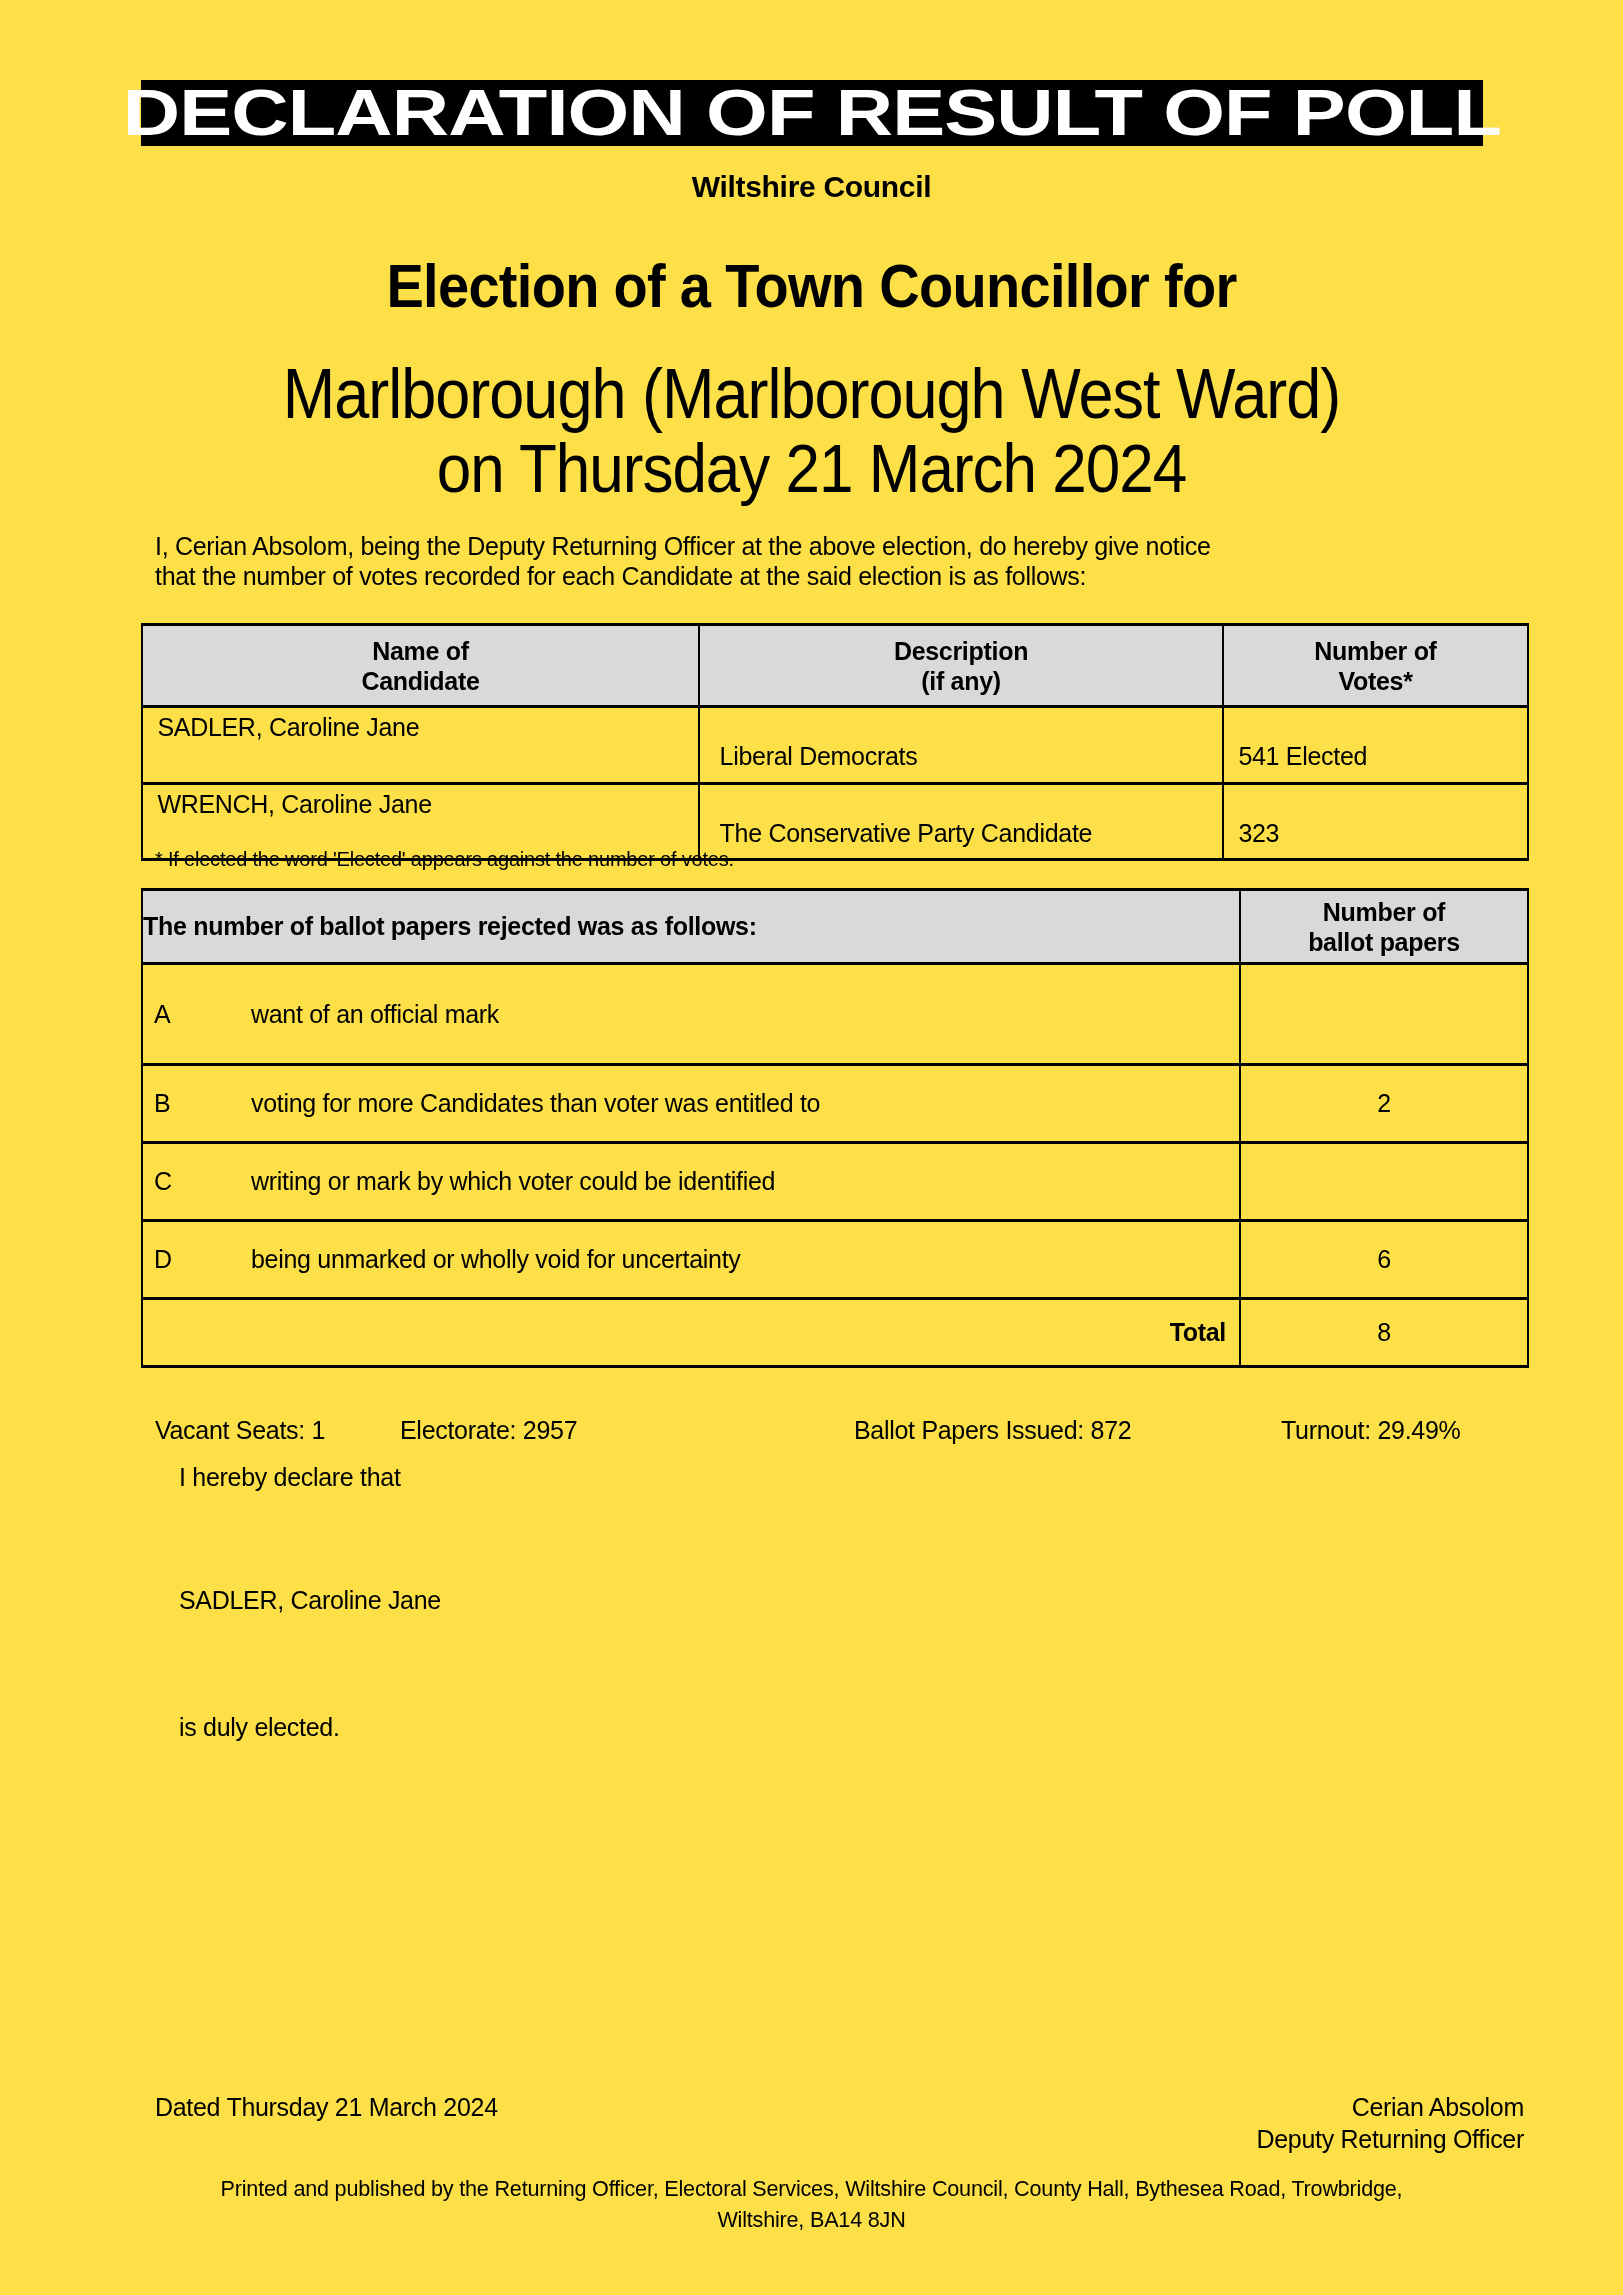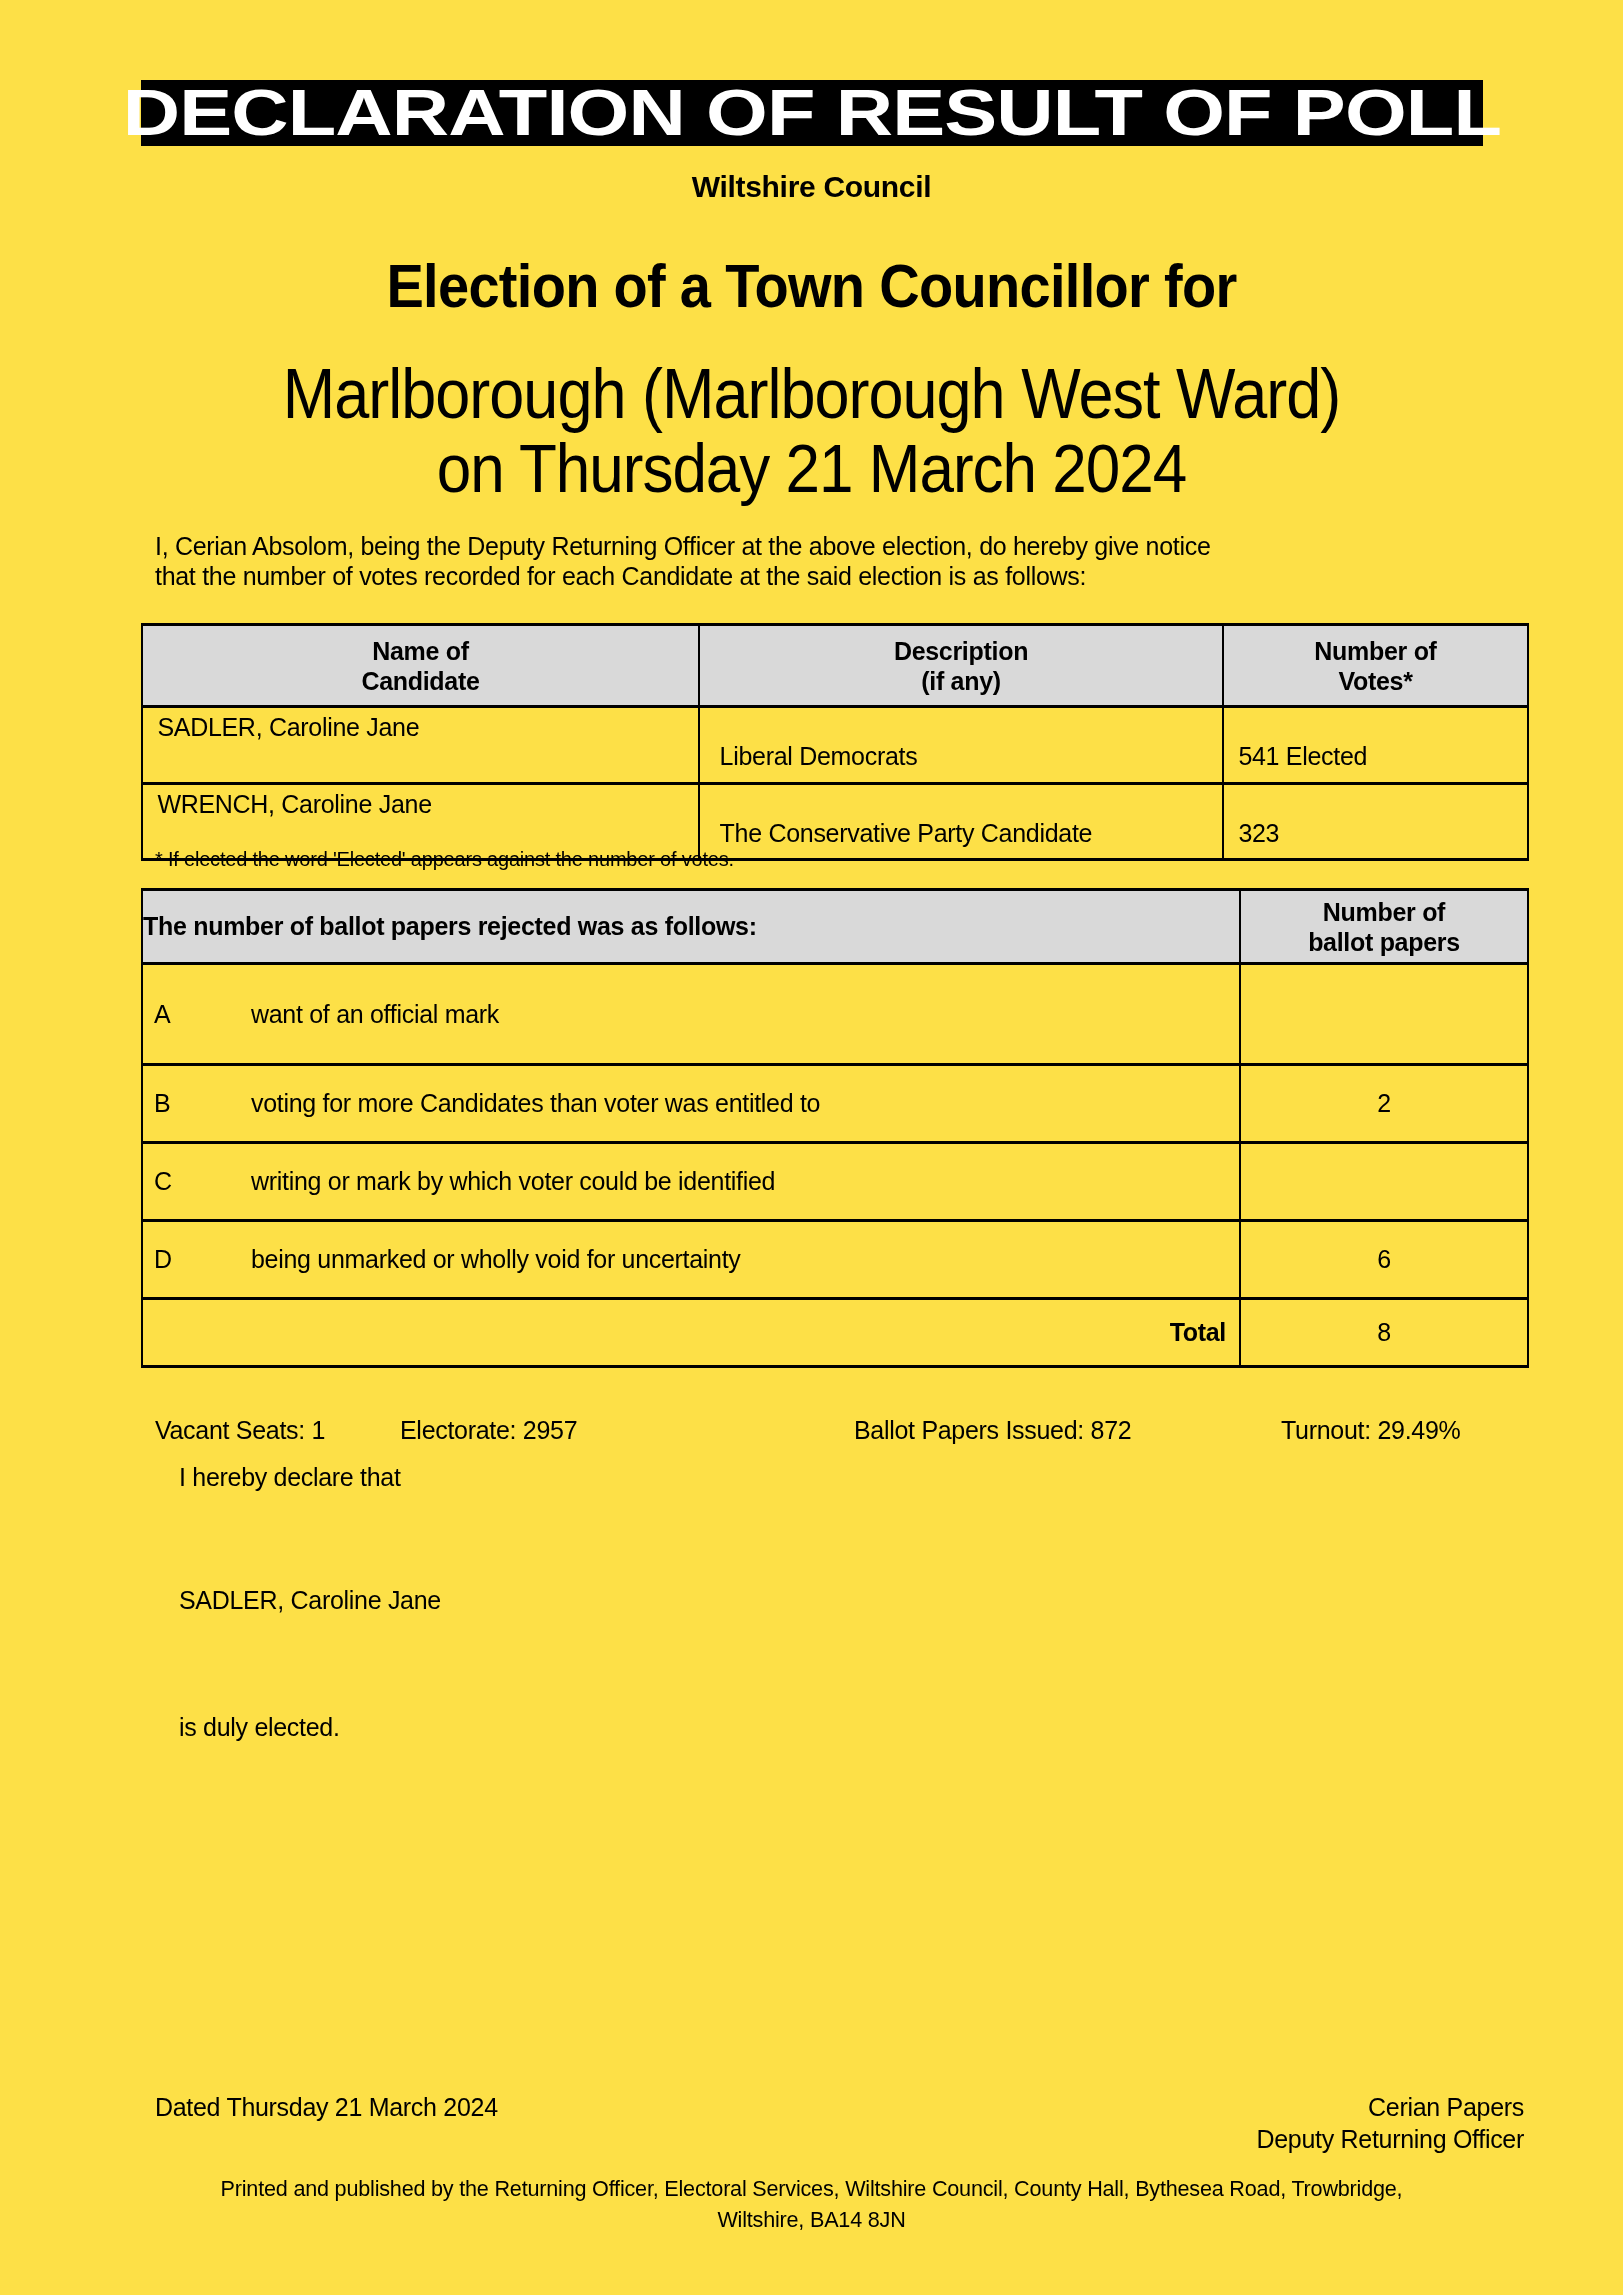--- a/index.html
+++ b/index.html
@@ -210,21 +210,21 @@
     <span class="stat-turnout">Turnout: 29.49%</span>
   </div>
 
   <div class="decl-line decl-intro">I hereby declare that</div>
   <div class="decl-line decl-name">SADLER, Caroline Jane</div>
   <div class="decl-line decl-outro">is duly elected.</div>
 
   <div class="dated">Dated Thursday 21 March 2024</div>
 
   <div class="signature">
-    <div>Cerian Papers</div>
+    <div>Cerian Absolom</div>
     <div>Deputy Returning Officer</div>
   </div>
 
   <div class="footer">Printed and published by the Returning Officer, Electoral Services, Wiltshire Council, County Hall, Bythesea Road, Trowbridge,
 Wiltshire, BA14 8JN</div>
 
 </div>
 
 
 </body></html>

